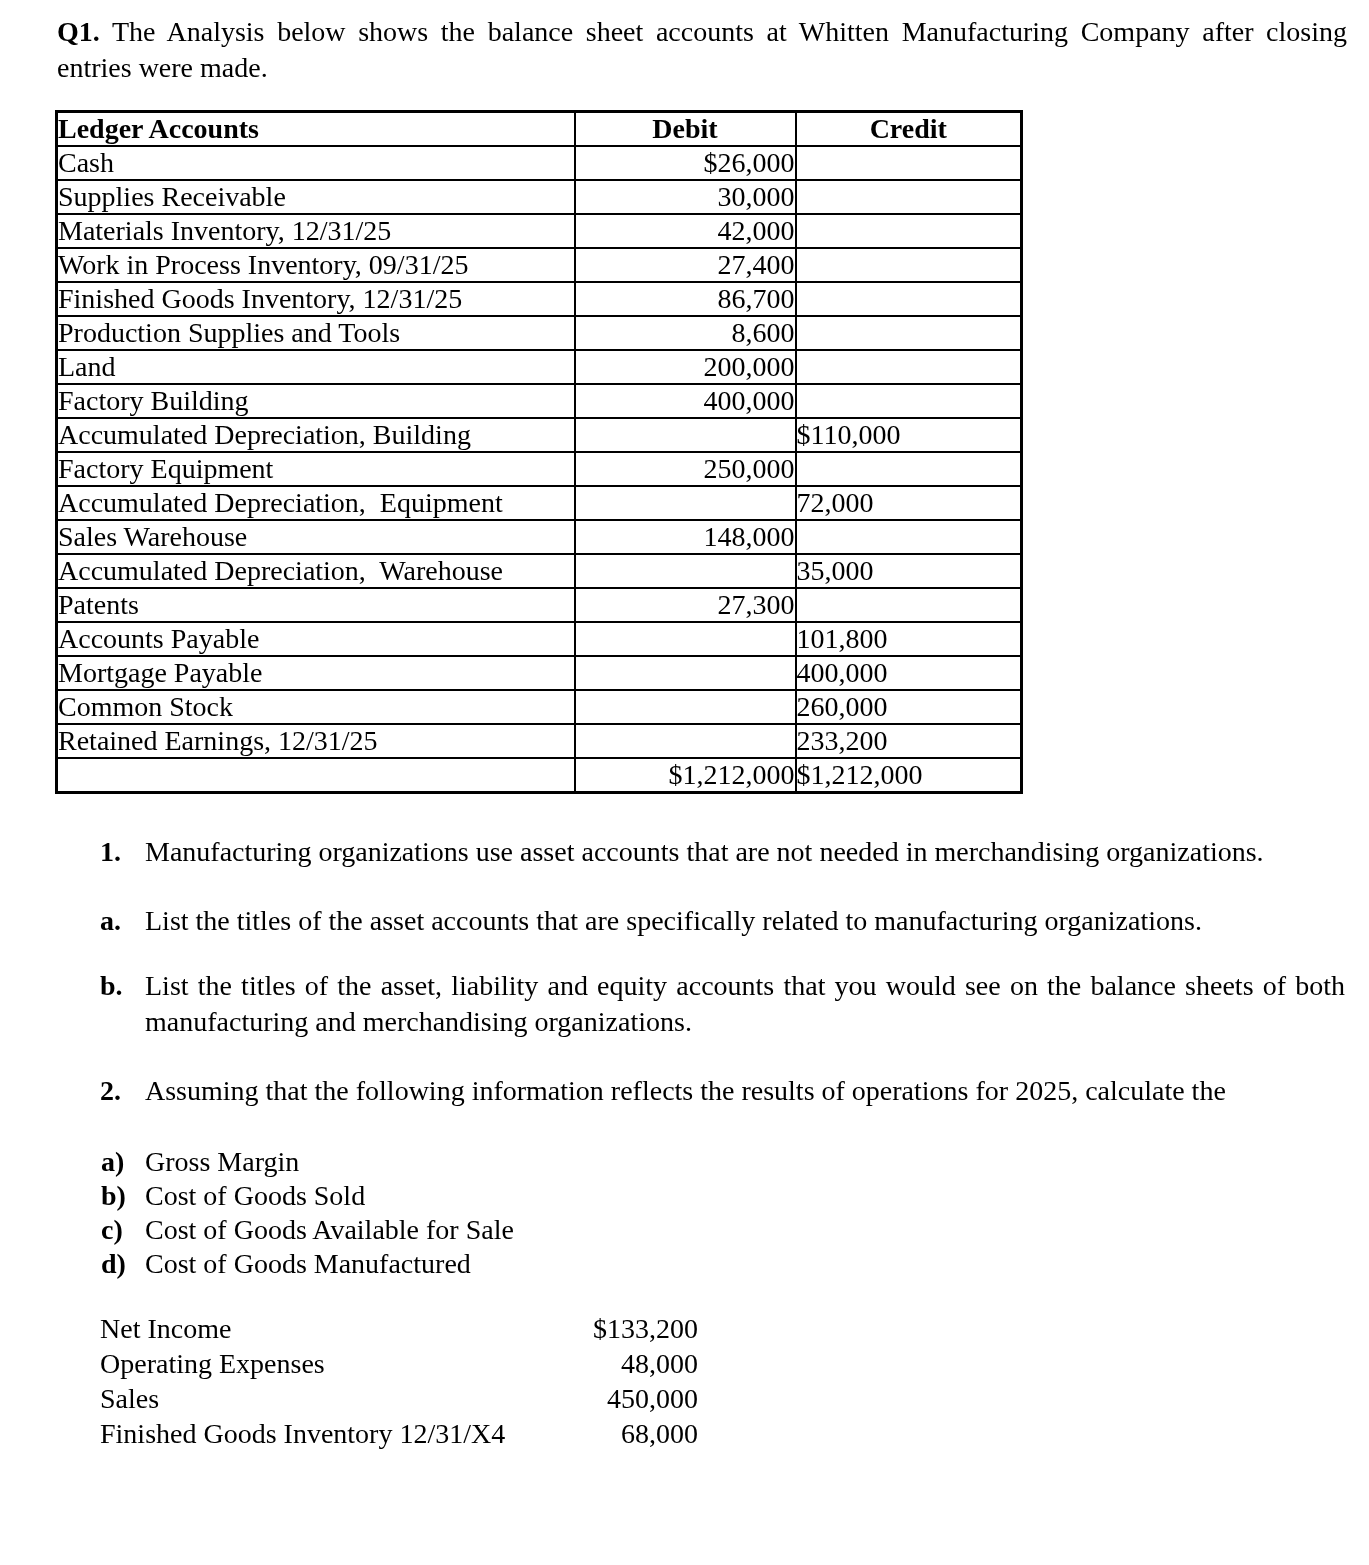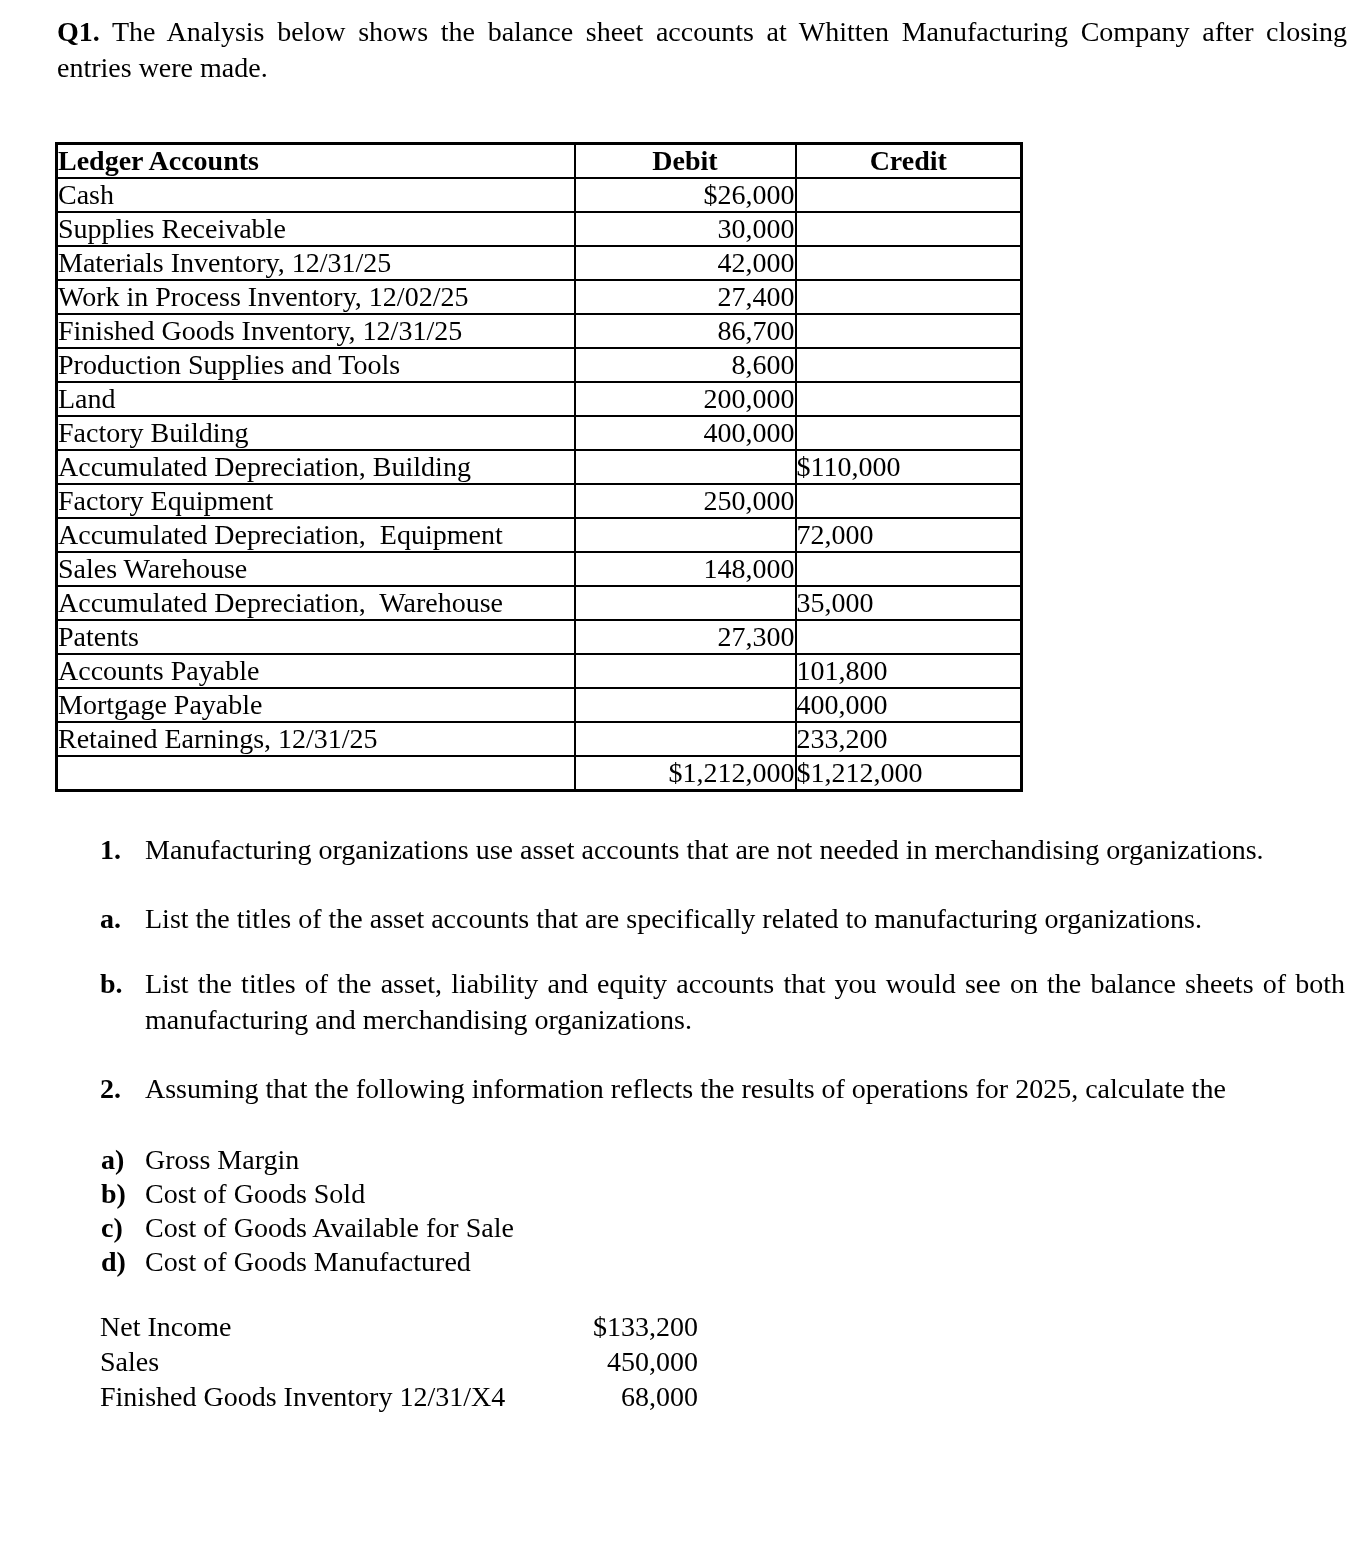--- a/index.html
+++ b/index.html
@@ -20,21 +20,21 @@
     line-height: 36px;
     text-align: justify;
   }
   .intro .qnum { font-weight: bold; }
 
   
   table.ledger {
     border-collapse: collapse;
     table-layout: fixed;
     width: 965px;
-    margin: 56px 0 0 55px;
+    margin: 24px 0 0 55px;
     border: 3px solid #000;
   }
   table.ledger th, table.ledger td {
     border: 2px solid #000;
     height: 30px;
     padding: 0;
     font-size: 28px;
     vertical-align: middle;
     overflow: hidden;
   }
@@ -107,21 +107,21 @@
       <td class="c-acct">Supplies Receivable</td>
       <td class="c-debit">30,000</td>
       <td class="c-credit"></td>
     </tr>
         <tr>
       <td class="c-acct">Materials Inventory, 12/31/25</td>
       <td class="c-debit">42,000</td>
       <td class="c-credit"></td>
     </tr>
         <tr>
-      <td class="c-acct">Work in Process Inventory, 12/02/25</td>
+      <td class="c-acct">Work in Process Inventory, 09/31/25</td>
       <td class="c-debit">27,400</td>
       <td class="c-credit"></td>
     </tr>
         <tr>
       <td class="c-acct">Finished Goods Inventory, 12/31/25</td>
       <td class="c-debit">86,700</td>
       <td class="c-credit"></td>
     </tr>
         <tr>
       <td class="c-acct">Production Supplies and Tools</td>
@@ -170,20 +170,25 @@
     </tr>
         <tr>
       <td class="c-acct">Accounts Payable</td>
       <td class="c-debit"></td>
       <td class="c-credit">101,800</td>
     </tr>
         <tr>
       <td class="c-acct">Mortgage Payable</td>
       <td class="c-debit"></td>
       <td class="c-credit">400,000</td>
+    </tr>
+        <tr>
+      <td class="c-acct">Common Stock</td>
+      <td class="c-debit"></td>
+      <td class="c-credit">260,000</td>
     </tr>
         <tr>
       <td class="c-acct">Retained Earnings, 12/31/25</td>
       <td class="c-debit"></td>
       <td class="c-credit">233,200</td>
     </tr>
       </tbody>
     <tfoot>
       <tr>
         <td class="c-acct"></td>
@@ -231,20 +236,24 @@
       <span class="qtext">Cost of Goods Manufactured</span>
     </div>
   </div>
 
   <div class="ops">
     <div class="ops-row">
       <span class="ops-label">Net Income</span>
       <span class="ops-amount">$133,200</span>
     </div>
     <div class="ops-row">
+      <span class="ops-label">Operating Expenses</span>
+      <span class="ops-amount">48,000</span>
+    </div>
+    <div class="ops-row">
       <span class="ops-label">Sales</span>
       <span class="ops-amount">450,000</span>
     </div>
     <div class="ops-row">
       <span class="ops-label">Finished Goods Inventory 12/31/X4</span>
       <span class="ops-amount">68,000</span>
     </div>
   </div>
 
 </div>

